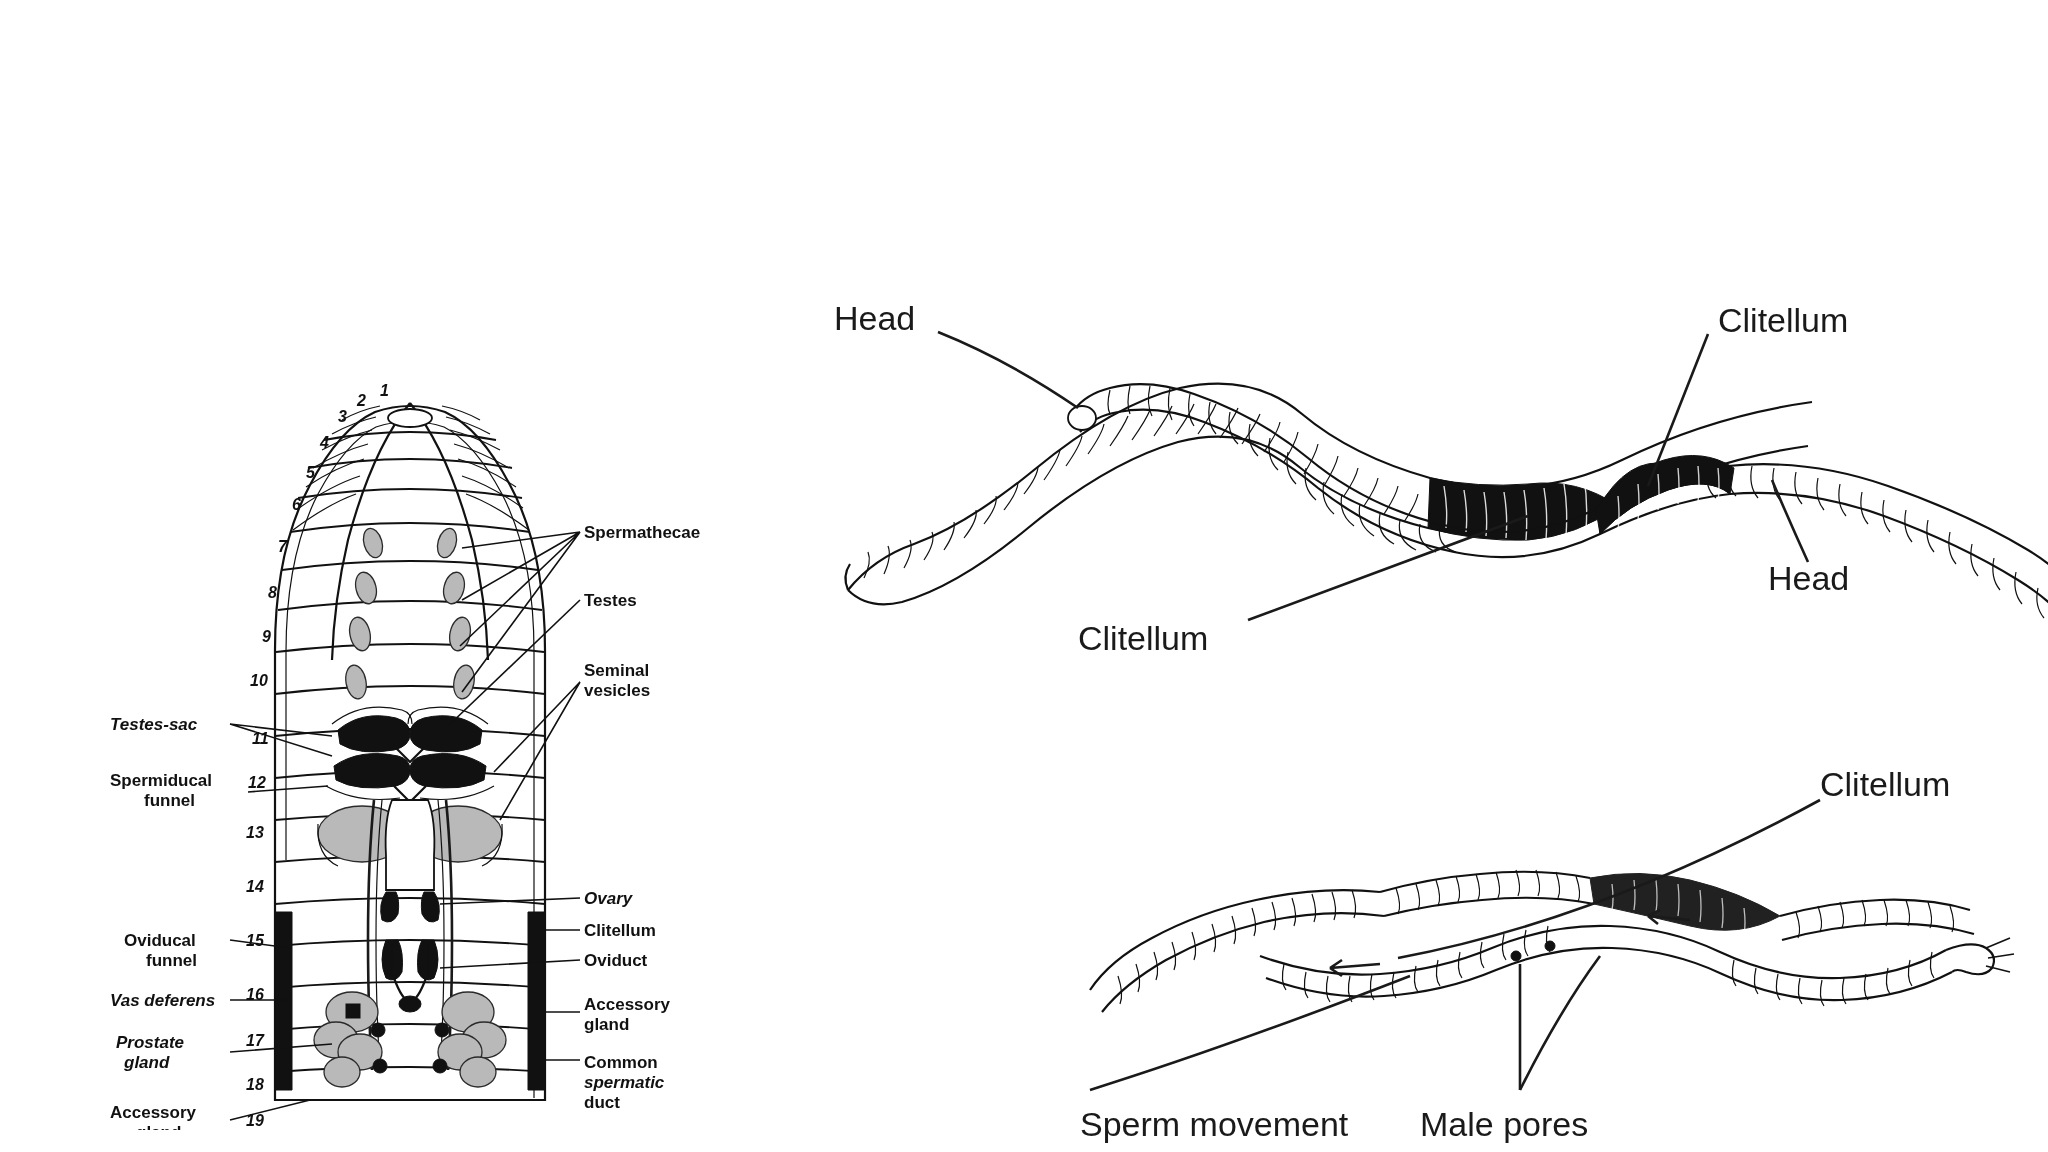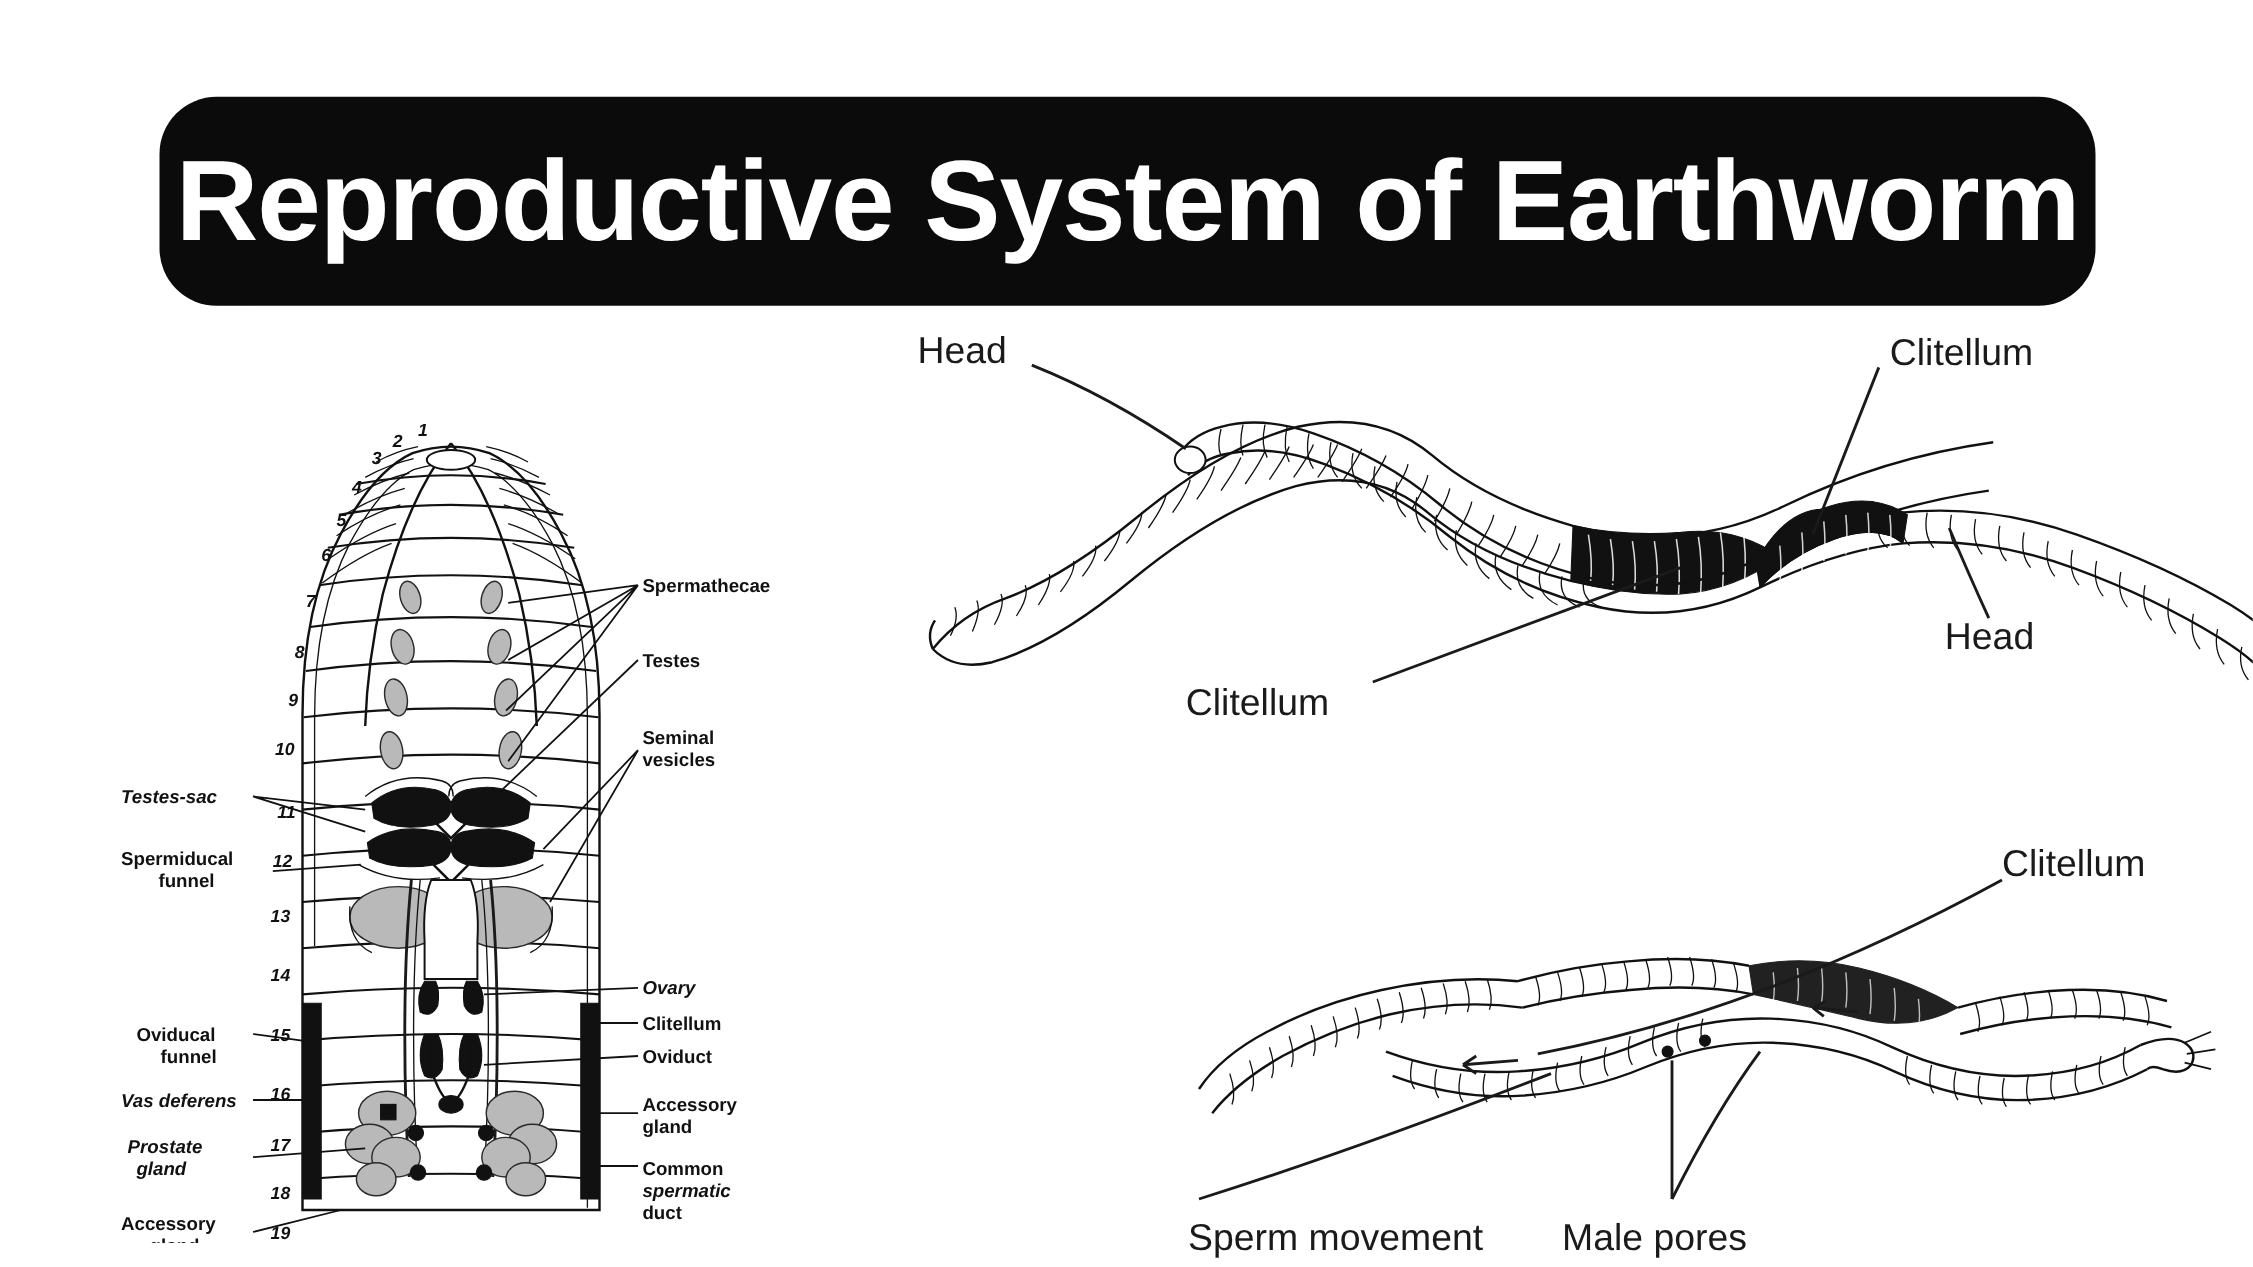--- a/index.html
+++ b/index.html
@@ -38,23 +38,20 @@
   .thin{stroke:#111;stroke-width:1.2;fill:none;}
   .fill-dark{fill:#111;stroke:#111;stroke-width:1;}
   .fill-stip{fill:#b9b9b9;stroke:#2a2a2a;stroke-width:1.3;}
   .fill-white{fill:#fff;stroke:#111;stroke-width:1.8;}
 </style>
 </head>
 <body>
 
 <div id="stage">
 
-  <div class="title-banner">
-    <div class="title-text">Reproductive System of Earthworm</div>
-  </div>
 
   <div class="panel" style="left:110px;top:300px;width:620px;height:830px;">
     <svg class="fig-svg" width="620" height="830" viewBox="0 0 620 830" xmlns="http://www.w3.org/2000/svg">
 
       <g>
         <path class="body-ln" d="M165 560 L165 350 Q165 250 200 185 Q230 128 265 112 Q300 100 335 112 Q370 128 400 185 Q435 250 435 350 L435 560 L435 800 L165 800 Z" fill="#ffffff"></path>
 
         <path class="thin" d="M176 560 L176 352 Q176 256 208 194 Q236 142 266 127 Q300 116 334 127 Q364 142 392 194 Q424 256 424 352 L424 560 L424 798"></path>
       </g>
 

